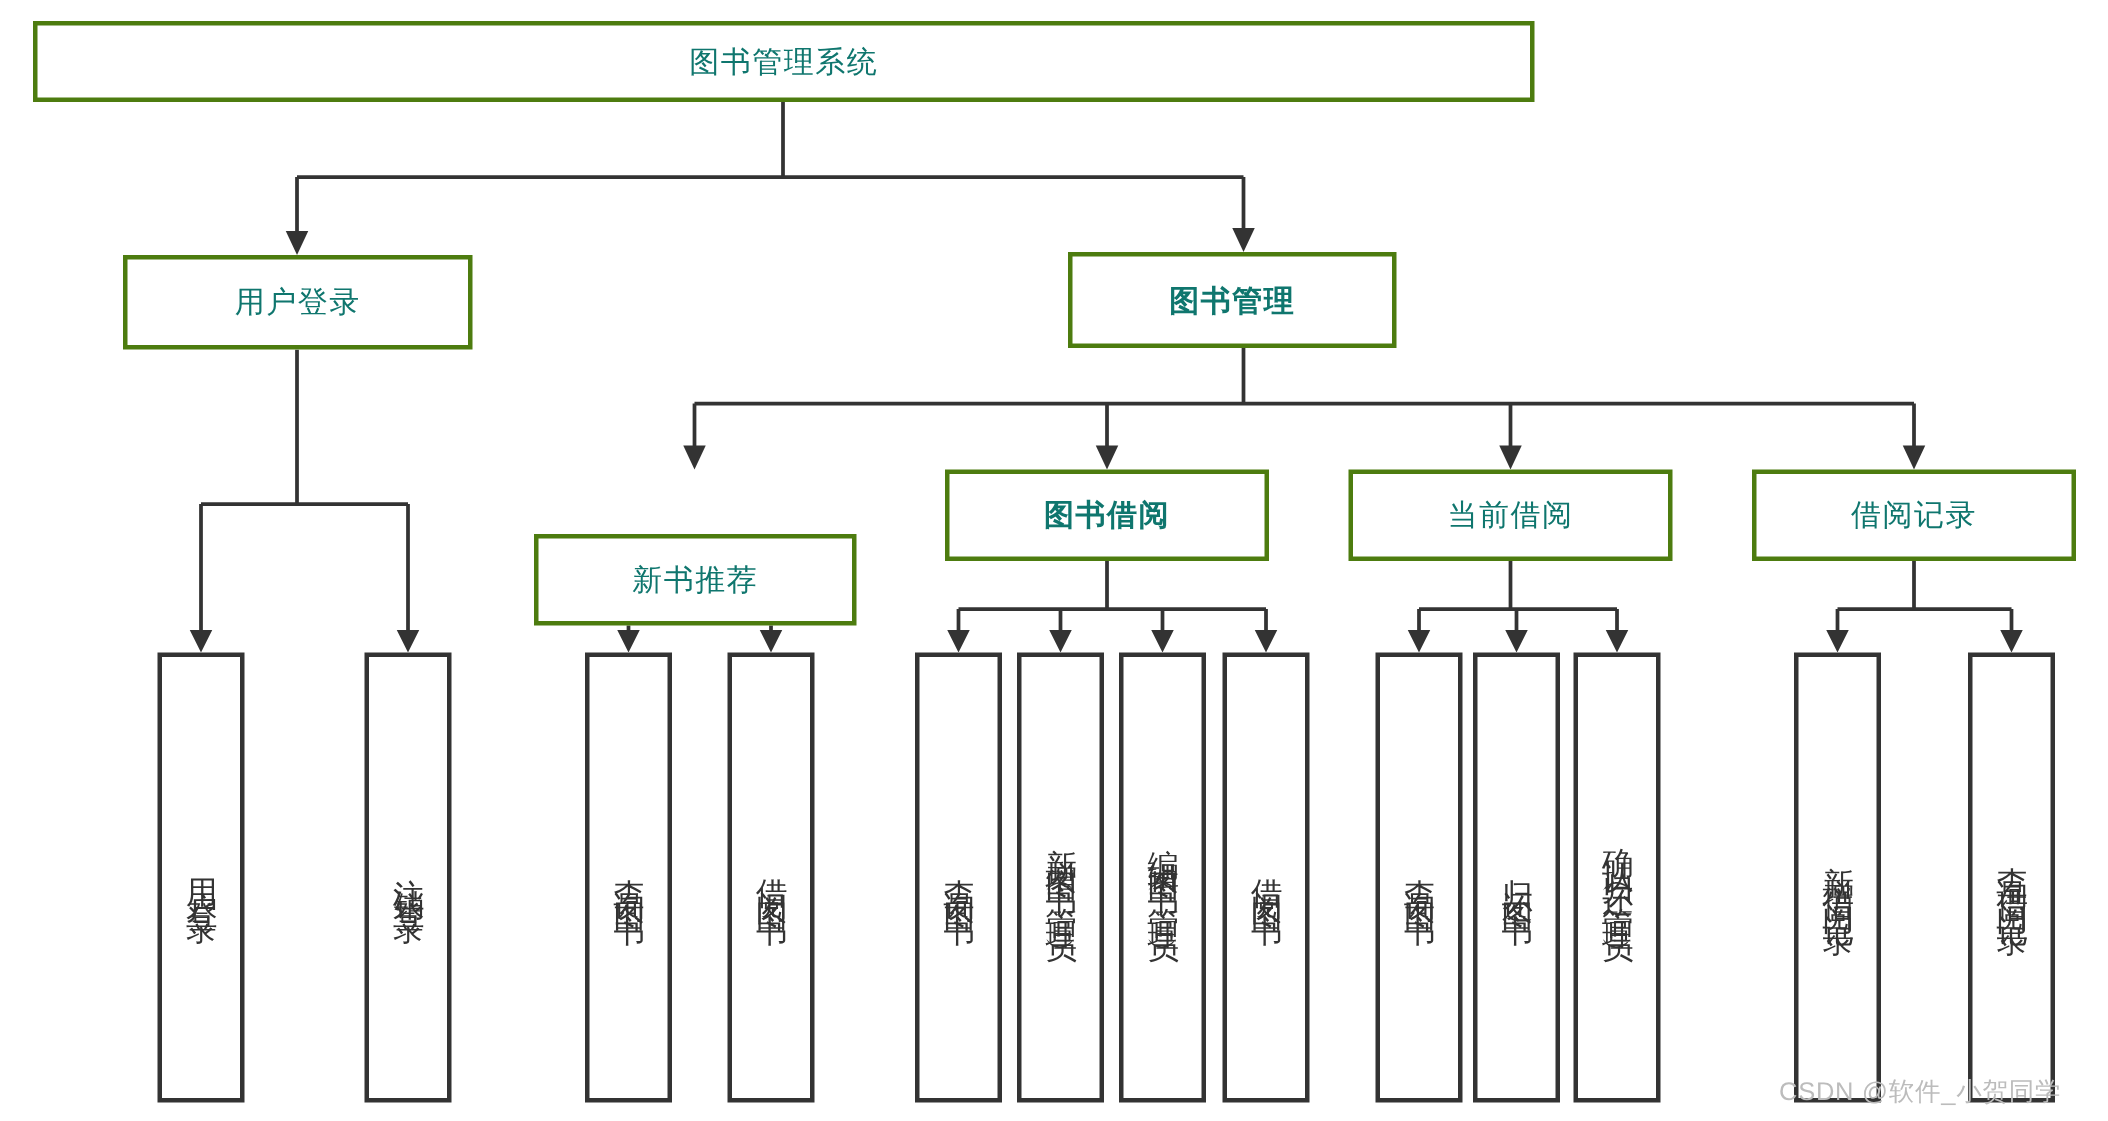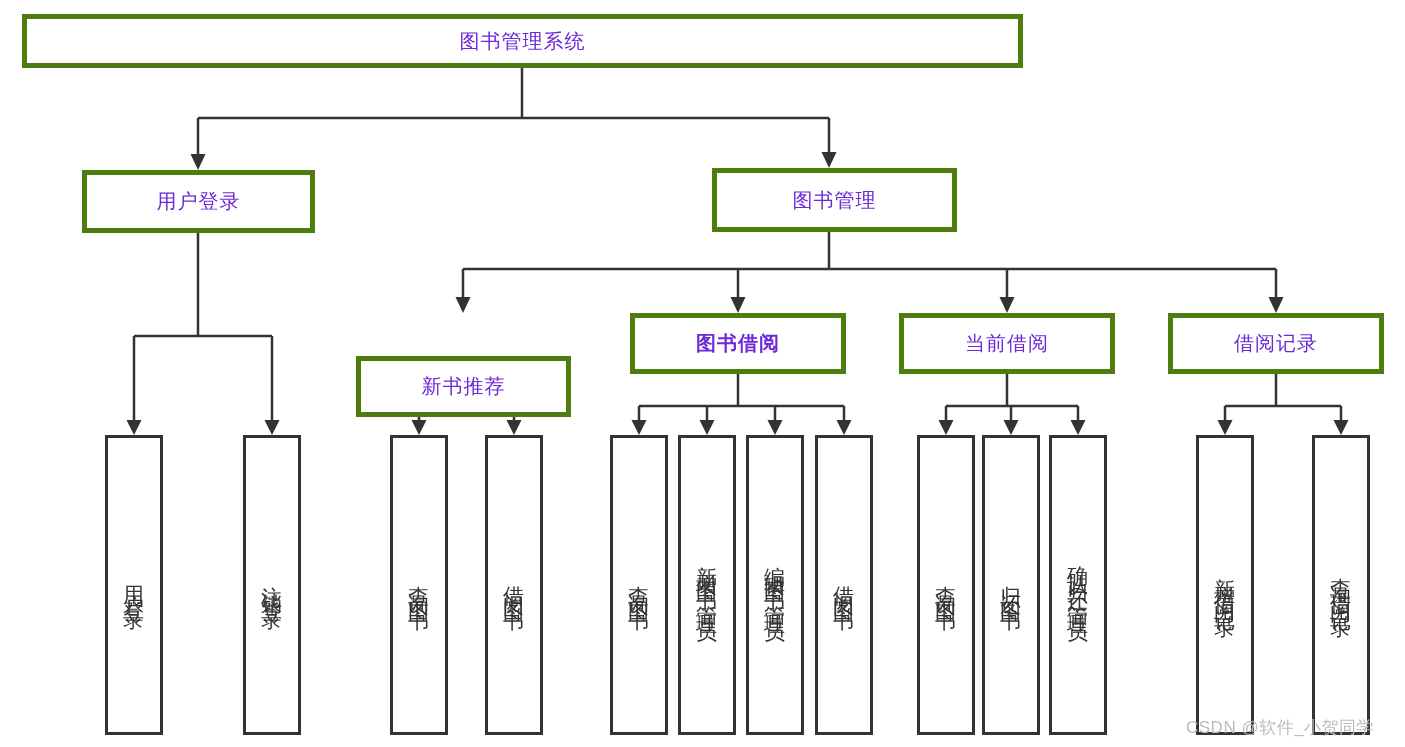--- a/index.html
+++ b/index.html
@@ -22,28 +22,28 @@
   .connector-layer path, .connector-layer line {
     stroke: #333333;
     stroke-width: 2.5;
     fill: none;
   }
   .connector-layer polygon { fill: #333333; stroke: none; }
 
   .node {
     position: absolute;
     box-sizing: border-box;
-    border: 5px solid #4d7c0f;
+    border: 3px solid #4d7c0f;
     background: #ffffff;
     display: flex;
     align-items: center;
     justify-content: center;
     font-size: 20px;
     letter-spacing: 1px;
-    color: #6d28d9;
+    color: #0f766e;
   }
 
   .vbox {
     position: absolute;
     box-sizing: border-box;
     border: 3px solid #333333;
     background: #ffffff;
     top: 435px;
     height: 300px;
     width: 58px;
@@ -68,21 +68,21 @@
     font-size: 17px;
     color: #bcbcbc;
     letter-spacing: 0.5px;
     white-space: nowrap;
     z-index: 5;
   }
 
   
   #root-box   { left: 22px;  top: 14px;  width: 1001px; height: 54px; }
   #user-login { left: 82px;  top: 170px; width: 233px;  height: 63px; }
-  #book-mgmt  { left: 712px; top: 168px; width: 245px;  height: 64px; }
+  #book-mgmt  { left: 712px; top: 168px; width: 219px;  height: 64px; font-weight: bold; }
 
   #grp-newbook { left: 356px;  top: 313px; width: 215px; height: 61px; margin-top: 43px; }
   #grp-borrow  { left: 630px;  top: 313px; width: 216px; height: 61px; font-weight: bold; }
   #grp-current { left: 899px;  top: 313px; width: 216px; height: 61px; }
   #grp-records { left: 1168px; top: 313px; width: 216px; height: 61px; }
 
   #leaf-a1 { left: 105px;  }
   #leaf-a2 { left: 243px;  }
   #leaf-b1 { left: 390px;  }
   #leaf-b2 { left: 485px;  }

